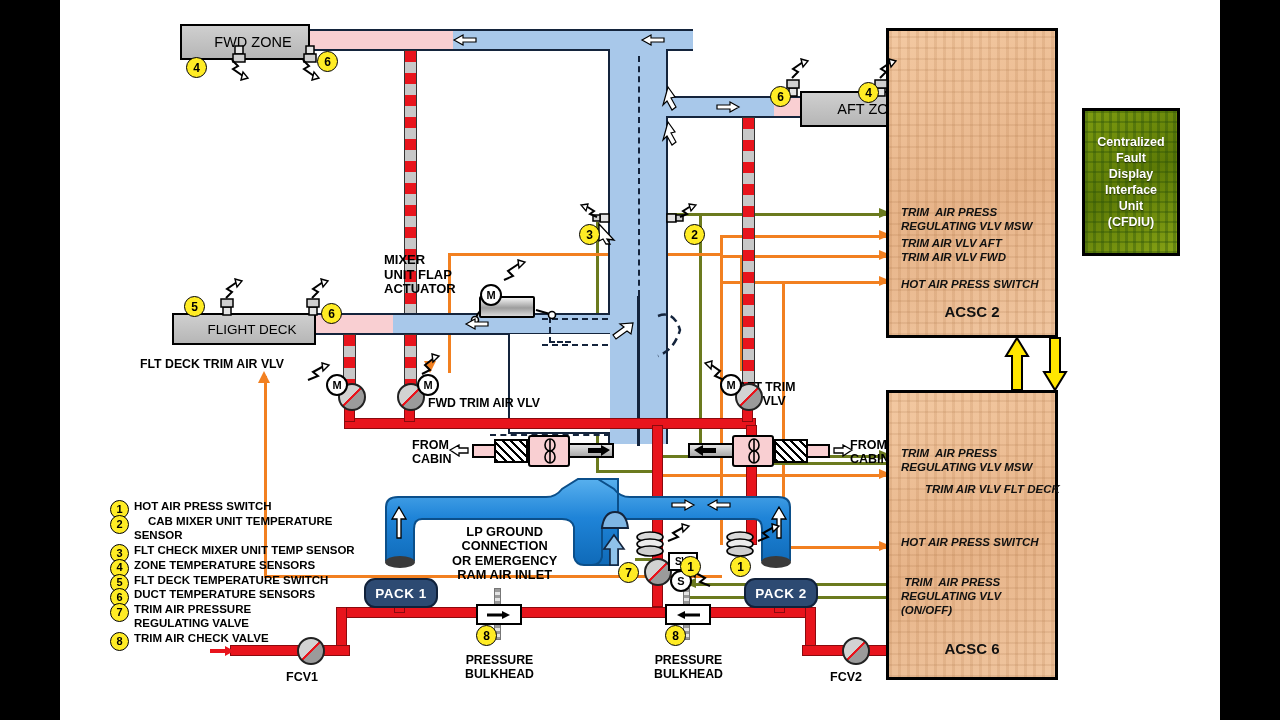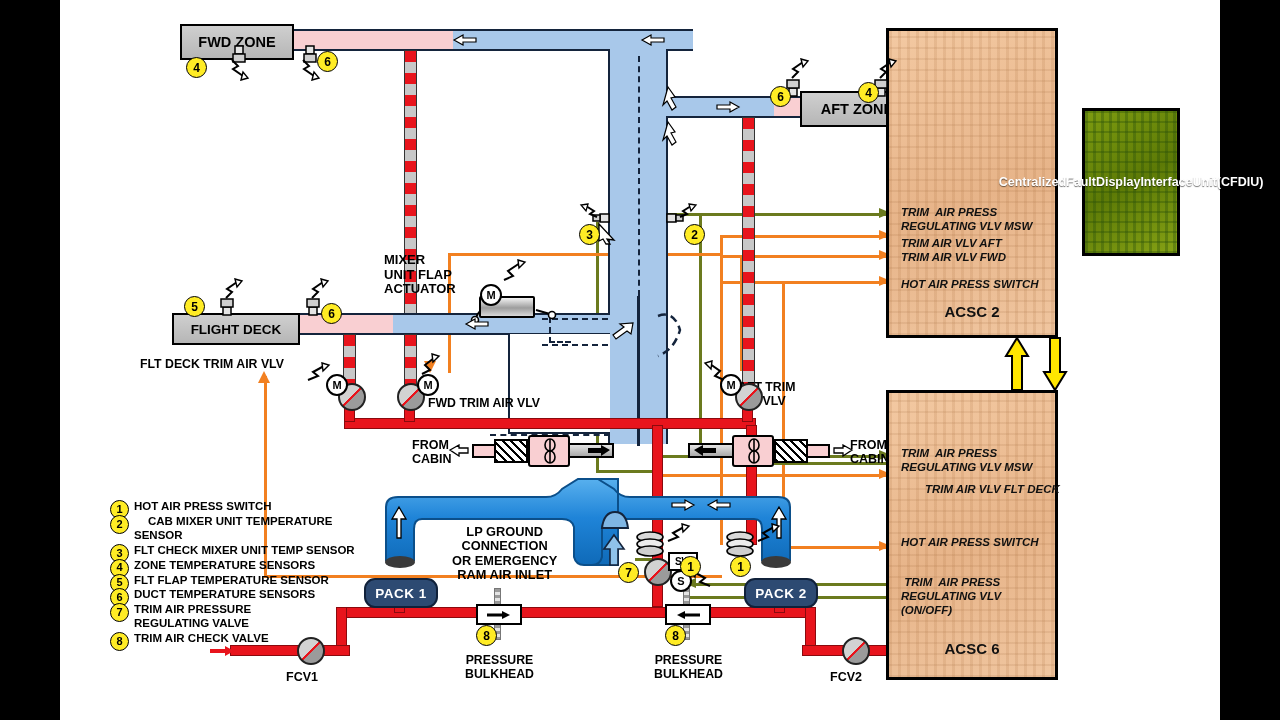--- a/index.html
+++ b/index.html
@@ -2,21 +2,21 @@
 <html><head>
 <meta charset="utf-8">
 <style>
   html,body{margin:0;padding:0;background:#000;}
   body{width:1280px;height:720px;overflow:hidden;font-family:"Liberation Sans",sans-serif;}
   #stage{position:relative;width:1280px;height:720px;background:#000;}
   #sheet{position:absolute;left:60px;top:0;width:1160px;height:720px;background:#fff;}
   .abs{position:absolute;}
   .lbl{position:absolute;font-weight:bold;color:#000;white-space:pre;line-height:1.12;}
   .zonebox{position:absolute;background:linear-gradient(#cfcfcf,#b6b6b6);border:2px solid #000;
-           display:flex;align-items:center;justify-content:center;font-weight:bold;color:#000;}
+           display:flex;align-items:center;justify-content:center;font-weight:normal;color:#000;padding-left:16px;}
   .duct{position:absolute;border:2px solid #14243c;box-sizing:border-box;}
   .pink{background:#f9cfd2;}
   .blue{background:#a8c8ea;}
   .white{background:#fff;}
   .hot{position:absolute;border:1px solid #333;box-sizing:border-box;
        background:repeating-linear-gradient(180deg,#e8141c 0 11px,#c8c8c8 11px 22px);}
   .redpipe{position:absolute;background:#e8141c;border:1px solid #8a0a0e;box-sizing:border-box;}
   .num{position:absolute;width:19px;height:19px;border-radius:50%;background:#ffec25;
        border:1.5px solid #000;font-size:12px;font-weight:bold;color:#000;
        display:flex;align-items:center;justify-content:center;z-index:30;}
@@ -40,21 +40,21 @@
           repeating-linear-gradient(0deg,rgba(150,95,50,.13) 0 2px,rgba(255,255,255,0) 2px 11px),
           linear-gradient(160deg,#f3c9a2,#e7b489 55%,#f0c6a0);}
   .acsctitle{position:absolute;width:100%;text-align:center;font-weight:bold;font-size:15px;color:#111;}
   .acsctxt{position:absolute;font-style:italic;font-weight:bold;font-size:11.5px;color:#111;
            line-height:1.2;white-space:pre;}
   .cfdiu{position:absolute;border:3px solid #000;box-sizing:border-box;
          background:
            repeating-linear-gradient(90deg,rgba(40,80,10,.35) 0 3px,rgba(255,255,255,0) 3px 8px),
            repeating-linear-gradient(0deg,rgba(30,70,5,.3) 0 2px,rgba(255,255,255,0) 2px 10px),
            linear-gradient(150deg,#7e9c10,#5d7a06 50%,#86a215);
-         display:flex;flex-direction:row;align-items:center;justify-content:center;
+         display:flex;flex-direction:column;align-items:center;justify-content:center;
          color:#fff;font-weight:bold;font-size:12.5px;line-height:1.28;text-align:center;
          text-shadow:0 1px 1px rgba(0,0,0,.55);}
   .legend{position:absolute;font-weight:bold;color:#000;font-size:11.5px;line-height:1.21;}
   .legrow{position:relative;padding-left:24px;margin-bottom:1px;}
   .legnum{position:absolute;left:0;top:0px;width:17px;height:17px;border-radius:50%;
           background:#ffec25;border:1.5px solid #000;font-size:11px;
           display:flex;align-items:center;justify-content:center;}
   .sensor{position:absolute;z-index:24;}
   .bolt{position:absolute;z-index:24;}
   .awhite{position:absolute;z-index:22;}
@@ -521,21 +521,21 @@
   <div class="lbl" style="left:368px;top:397px;font-size:12.3px;">FWD TRIM AIR VLV</div>
   <div class="lbl" style="left:678px;top:381px;font-size:12.3px;">AFT TRIM
 AIR VLV</div>
 
   <div class="legend" style="left:50px;top:500px;width:290px;">
         <div class="legrow"><span class="legnum">1</span><span style="white-space: pre;">HOT AIR PRESS SWITCH</span></div>
         <div class="legrow"><span class="legnum">2</span><span style="white-space: pre; margin-left: 14px;">CAB MIXER UNIT TEMPERATURE
 SENSOR</span></div>
         <div class="legrow"><span class="legnum">3</span><span style="white-space: pre;">FLT CHECK MIXER UNIT TEMP SENSOR</span></div>
         <div class="legrow"><span class="legnum">4</span><span style="white-space: pre;">ZONE TEMPERATURE SENSORS</span></div>
-        <div class="legrow"><span class="legnum">5</span><span style="white-space: pre;">FLT FLAP TEMPERATURE SENSOR</span></div>
+        <div class="legrow"><span class="legnum">5</span><span style="white-space: pre;">FLT DECK TEMPERATURE SWITCH</span></div>
         <div class="legrow"><span class="legnum">6</span><span style="white-space: pre;">DUCT TEMPERATURE SENSORS</span></div>
         <div class="legrow"><span class="legnum">7</span><span style="white-space: pre;">TRIM AIR PRESSURE
 REGULATING VALVE</span></div>
         <div class="legrow"><span class="legnum">8</span><span style="white-space: pre;">TRIM AIR CHECK VALVE</span></div>
       </div>
 
   <div class="acsc" style="left:826px;top:28px;width:172px;height:310px;">
     <div class="acsctxt" style="left:12px;top:175px;">TRIM  AIR PRESS
 REGULATING VLV MSW</div>
     <div class="acsctxt" style="left:12px;top:206px;">TRIM AIR VLV AFT</div>

